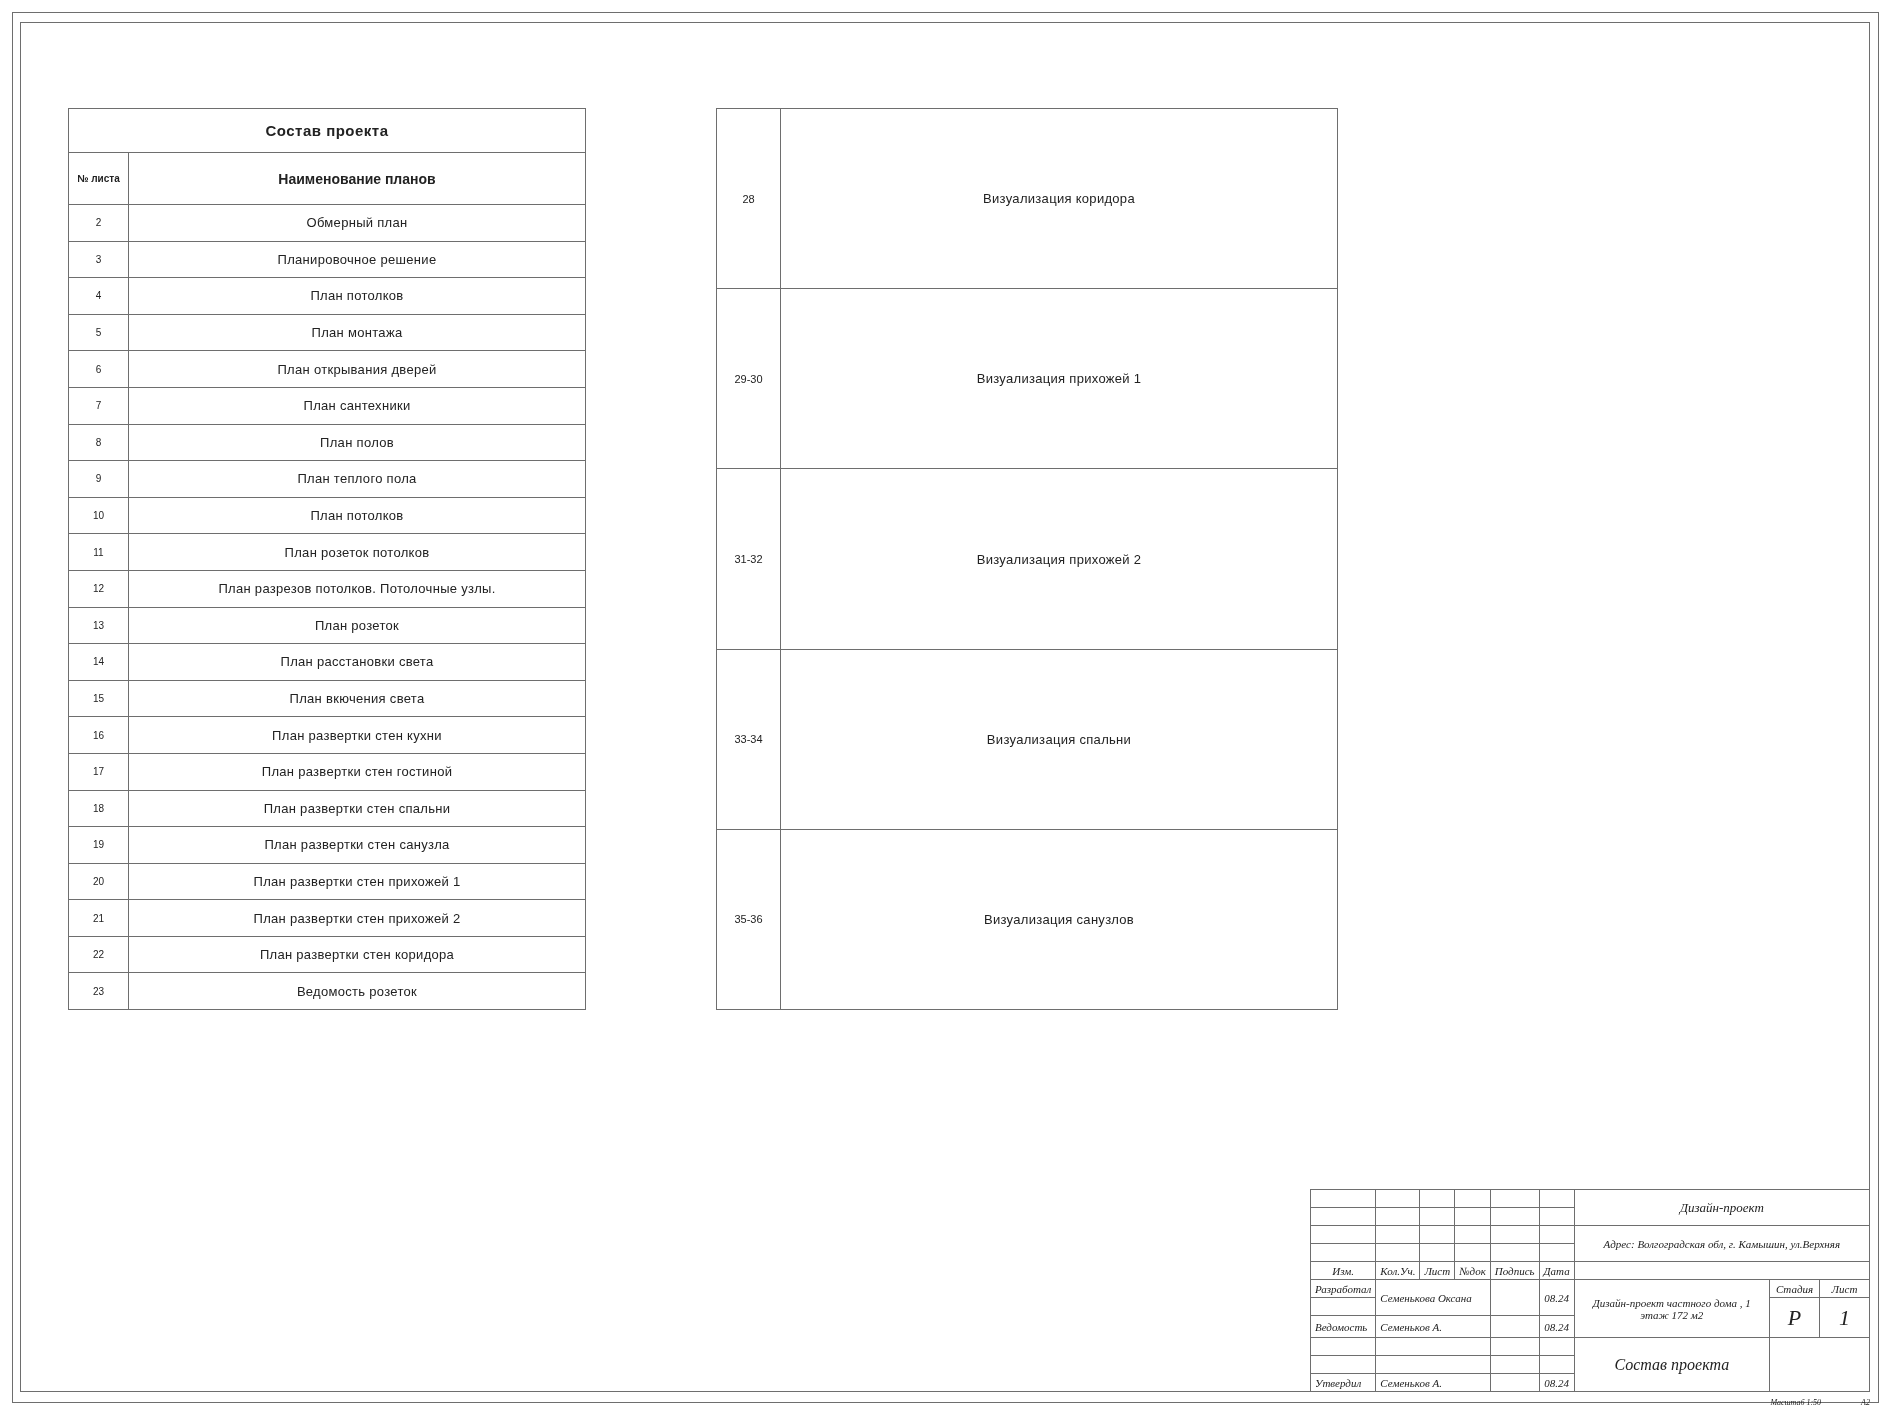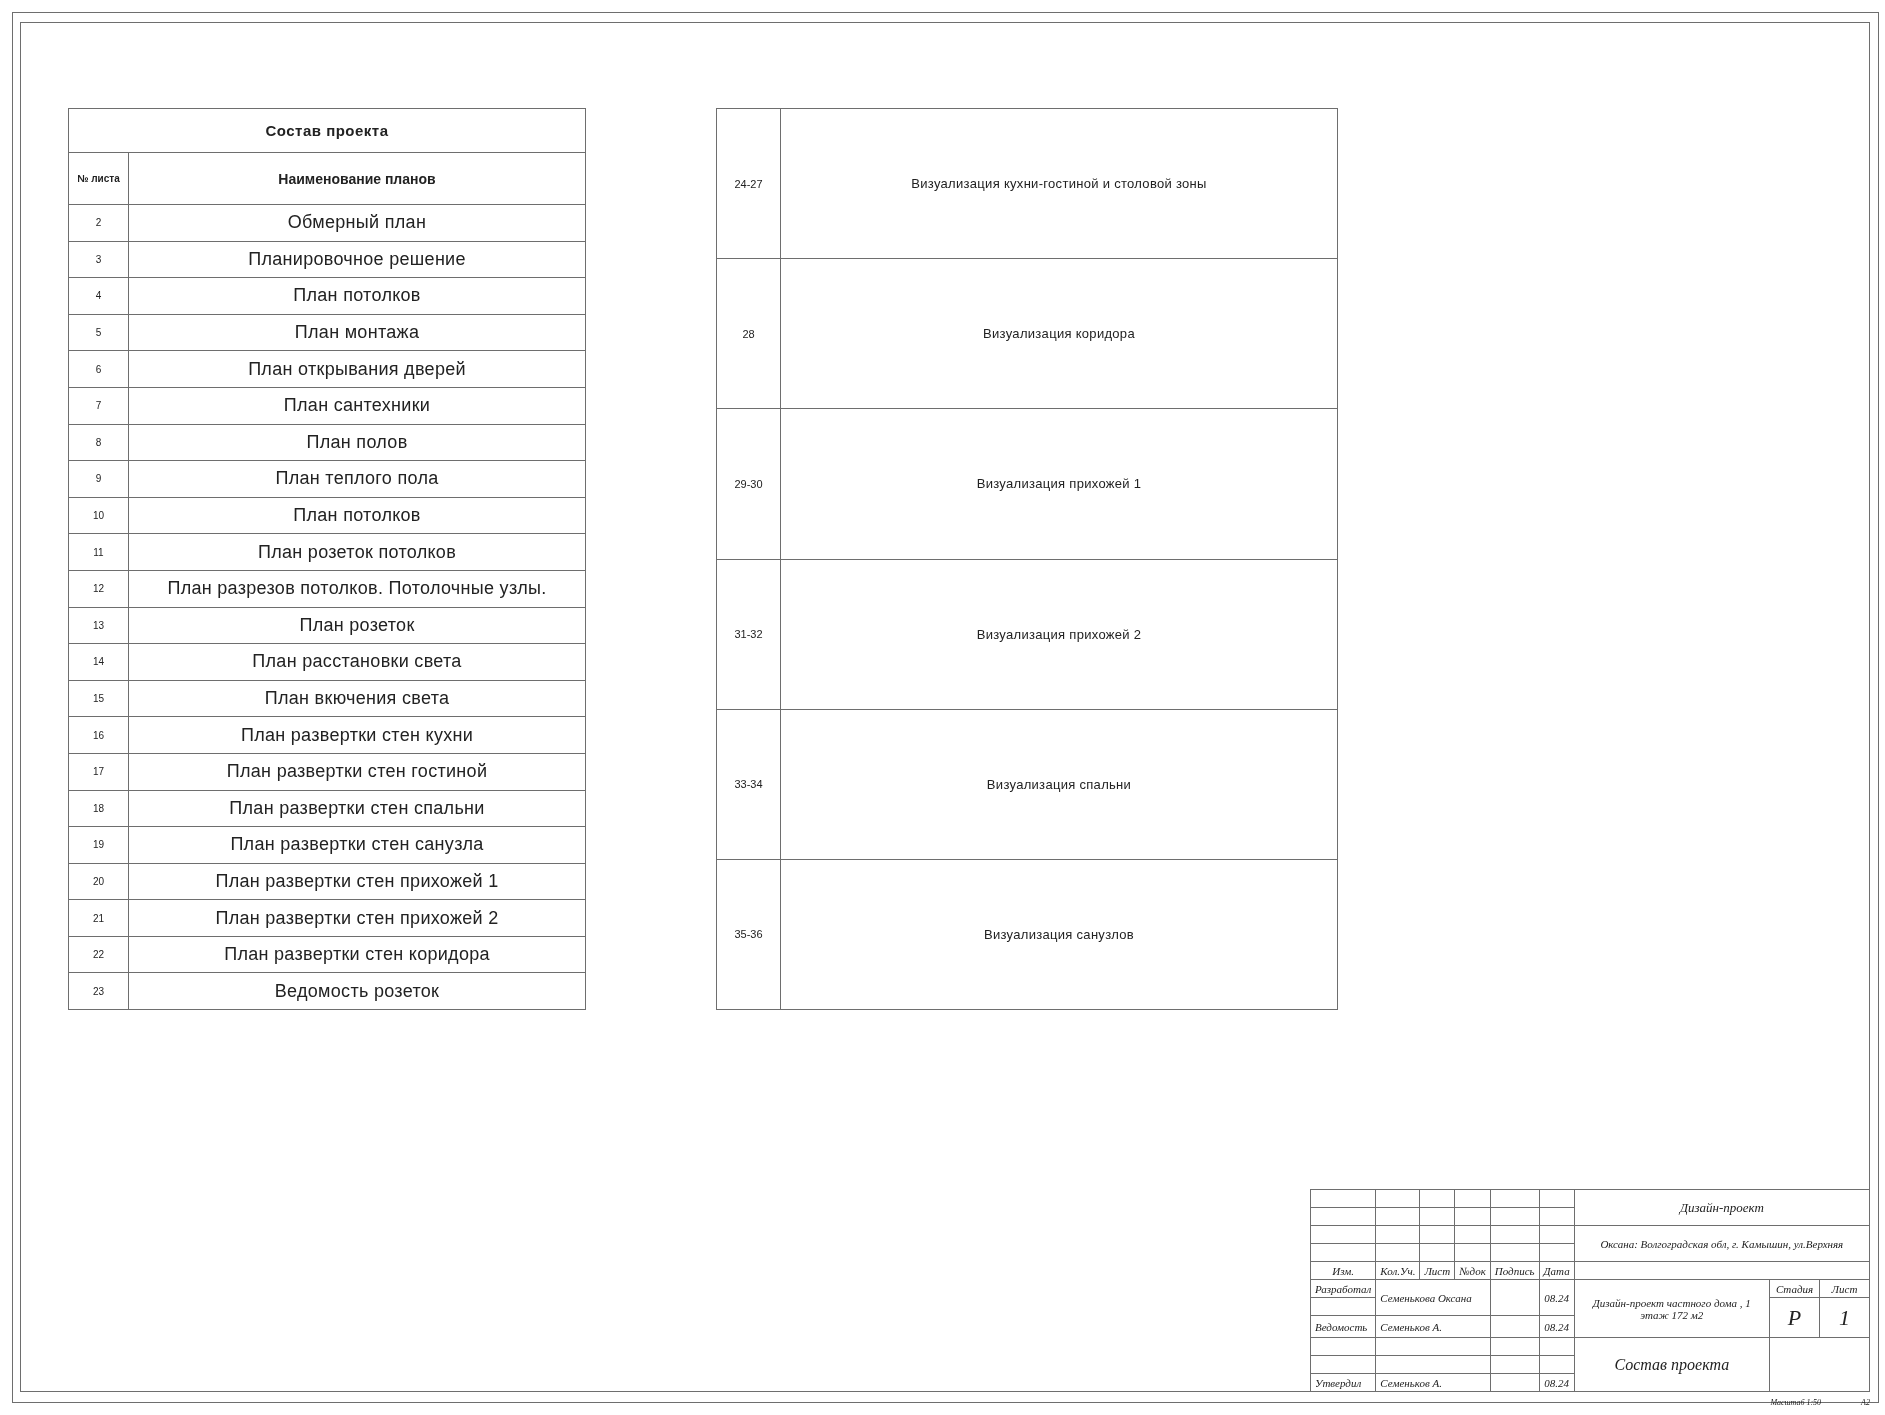--- a/index.html
+++ b/index.html
@@ -42,21 +42,21 @@
       vertical-align: middle;
       text-align: center;
       padding: 0 8px;
     }
     .left { width: 518px; }
     .left .title-cell { height: 44px; font-size: 15px; letter-spacing: .5px; }
     .left .head-num { width: 60px; height: 52px; font-size: 10px; line-height: 1.2; }
     .left .head-name { font-size: 14px; }
     .left tbody td { height: 36.6px; }
     .left tbody td.num { width: 60px; font-size: 10px; }
-    .left tbody td.name { font-size: 18px; letter-spacing: .3px; }
+    .left tbody td.name { font-size: 13px; letter-spacing: .3px; }
 
     .right { width: 622px; }
     .right tbody td { height: 36.6px; }
     .right tbody td.num { width: 64px; font-size: 11px; }
     .right tbody td.name { font-size: 13px; letter-spacing: .3px; }
 
     
     .title-block {
       position: absolute;
       right: 15px;
@@ -187,24 +187,20 @@
         <tr>
           <td class="num">23</td>
           <td class="name">Ведомость розеток</td>
         </tr>
       </tbody>
   </table>
 
   <table class="contents right">
     <tbody id="right-body">
         <tr>
-          <td class="num">24-27</td>
-          <td class="name">Визуализация кухни-гостиной и столовой зоны</td>
-        </tr>
-        <tr>
           <td class="num">28</td>
           <td class="name">Визуализация коридора</td>
         </tr>
         <tr>
           <td class="num">29-30</td>
           <td class="name">Визуализация прихожей 1</td>
         </tr>
         <tr>
           <td class="num">31-32</td>
           <td class="name">Визуализация прихожей 2</td>
@@ -241,21 +237,21 @@
           <td></td>
           <td></td>
         </tr>
     <tr>
       <td class="h16"></td>
           <td></td>
           <td></td>
           <td></td>
           <td></td>
           <td></td>
-      <td colspan="4" rowspan="2">Оксана: Волгоградская обл, г. Камышин, ул.Верхняя</td>
+      <td colspan="4" rowspan="2">Адрес: Волгоградская обл, г. Камышин, ул.Верхняя</td>
     </tr>
     <tr>
           <td class="h16"></td>
           <td></td>
           <td></td>
           <td></td>
           <td></td>
           <td></td>
         </tr>
     <tr>

